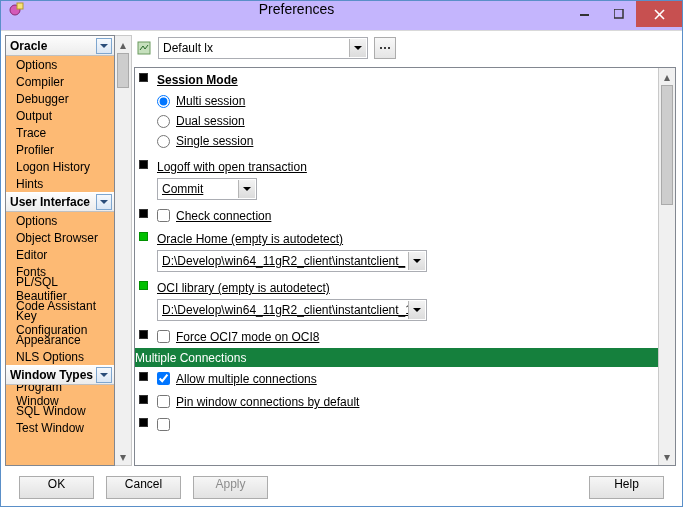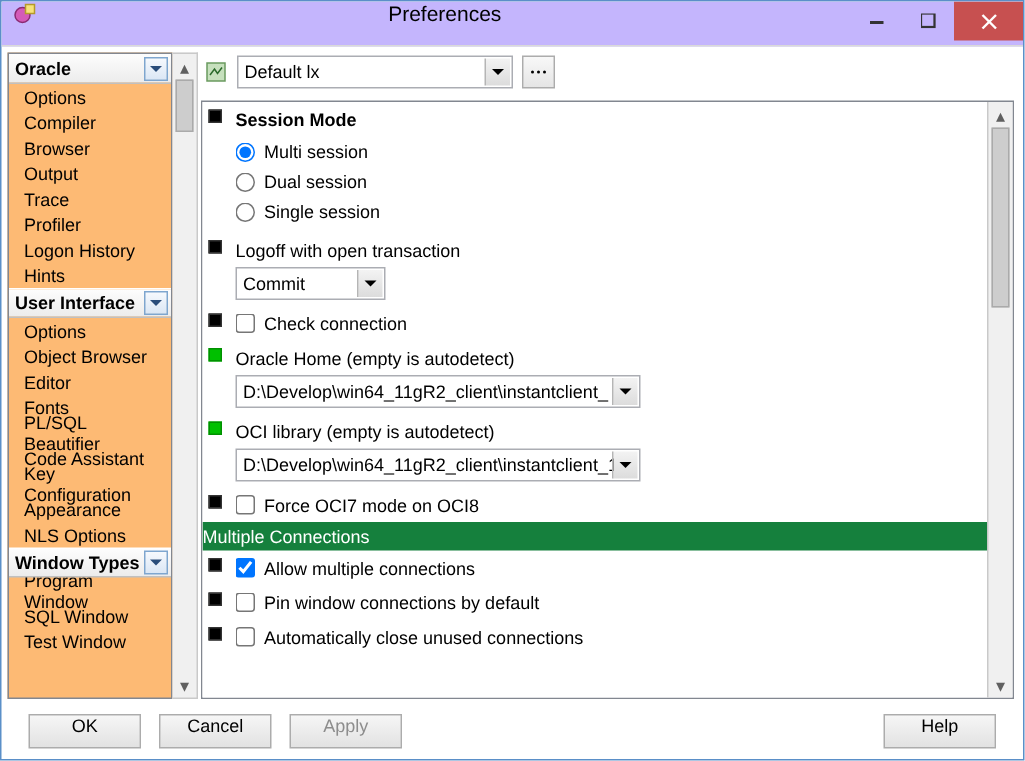--- a/index.html
+++ b/index.html
@@ -30,33 +30,33 @@
 .tree-vscroll { width:17px; background:#f0f0f0; border:1px solid #c9c9c9; border-left:none; display:flex; flex-direction:column; }
 .tree-vscroll .ar{height:17px;display:flex;align-items:center;justify-content:center;color:#606060;}
 .tree-vscroll .thumb{height:35px;background:#cdcdcd;margin:0 2px;border:1px solid #aaa;}
 .tree-vscroll .track{flex:1;}
 
 
 .right { flex:1; display:flex; flex-direction:column; gap:6px; min-width:0; }
 .profilebar { display:flex; align-items:center; gap:6px; padding:2px 2px; }
 .profilebar .picon{width:16px;height:16px;}
 .combo { height:22px; border:1px solid #abadb3; background:#fff; display:flex; align-items:center; padding:0 4px; position:relative; }
-.combo.large{width:184px;}
+.combo.large{width:210px;}
 .combo .arrow,.select .arrow{ position:absolute; right:1px; top:1px; bottom:1px; width:17px; background:linear-gradient(#f3f3f3,#dcdcdc); border-left:1px solid #b5b5b5; display:flex; align-items:center; justify-content:center; }
 .combo .arrow::after,.select .arrow::after{content:"";width:0;height:0;border-left:4px solid transparent;border-right:4px solid transparent;border-top:4px solid #000;}
 .optbtn{width:22px;height:22px;border:1px solid #acacac;background:linear-gradient(#f8f8f8,#e5e5e5);display:flex;align-items:center;justify-content:center;}
 
 
 .panelwrap{flex:1;display:flex;border:1px solid #828790;min-height:0;}
 .panel { flex:1; background:#fff; overflow:hidden; display:flex; flex-direction:column; }
 .row { display:flex; align-items:flex-start; border-top:1px solid transparent; }
 .gutter{width:16px;flex:none;display:flex;justify-content:center;padding-top:4px;}
 .sq{width:9px;height:9px;border:1px solid #333;background:#000;}
 .sq.green{background:#00c000;border-color:#009000;}
-.rowbody{flex:1;padding:4px 6px;}
+.rowbody{flex:1;padding:4px 6px;text-decoration:underline;}
 .stronglbl{font-weight:bold;}
 .radiogrp{padding-top:4px;}
 .radio{display:flex;align-items:center;gap:6px;height:20px;}
 .radio input{margin:0;}
 .cbrow{display:flex;gap:6px;height:22px;}
 .cbrow input[type=checkbox]{margin:0;width:13px;height:13px;}
 .select{height:22px;border:1px solid #abadb3;background:#fff;display:flex;align-items:center;padding:0 20px 0 4px;position:relative;margin-top:4px;}
 .select.narrow{width:100px;}
 .select.wide{width:270px;}
 .sectionbar{background:#15803d;color:#fff;font-weight:normal;height:19px;display:flex;align-items:center;padding:0 0;}
@@ -105,21 +105,21 @@
 <div class="main">
 
   <div class="treewrap">
     <div class="tree" id="tree">
         <div class="tree-head">
           <span>Oracle</span>
           <span class="dd"></span>
         </div>
         <div class="tree-item">Options</div>
         <div class="tree-item">Compiler</div>
-        <div class="tree-item">Browser</div>
+        <div class="tree-item">Debugger</div>
         <div class="tree-item">Output</div>
         <div class="tree-item">Trace</div>
         <div class="tree-item">Profiler</div>
         <div class="tree-item">Logon History</div>
         <div class="tree-item">Hints</div>
         <div class="tree-head">
           <span>User Interface</span>
           <span class="dd"></span>
         </div>
         <div class="tree-item">Options</div>
@@ -274,21 +274,20 @@
             <span>Pin window connections by default</span>
           </div>
         </div>
 
         <div class="row">
           <div class="gutter">
               <div class="sq"></div>
             </div>
           <div class="rowbody cbrow">
             <input type="checkbox" style="">
-            <span>Automatically close unused connections</span>
           </div>
         </div>
       </div>
       <div class="panel-vscroll">
         <div class="ar">▴</div>
         <div class="thumb"></div>
         <div class="track"></div>
         <div class="ar">▾</div>
       </div>
     </div>

